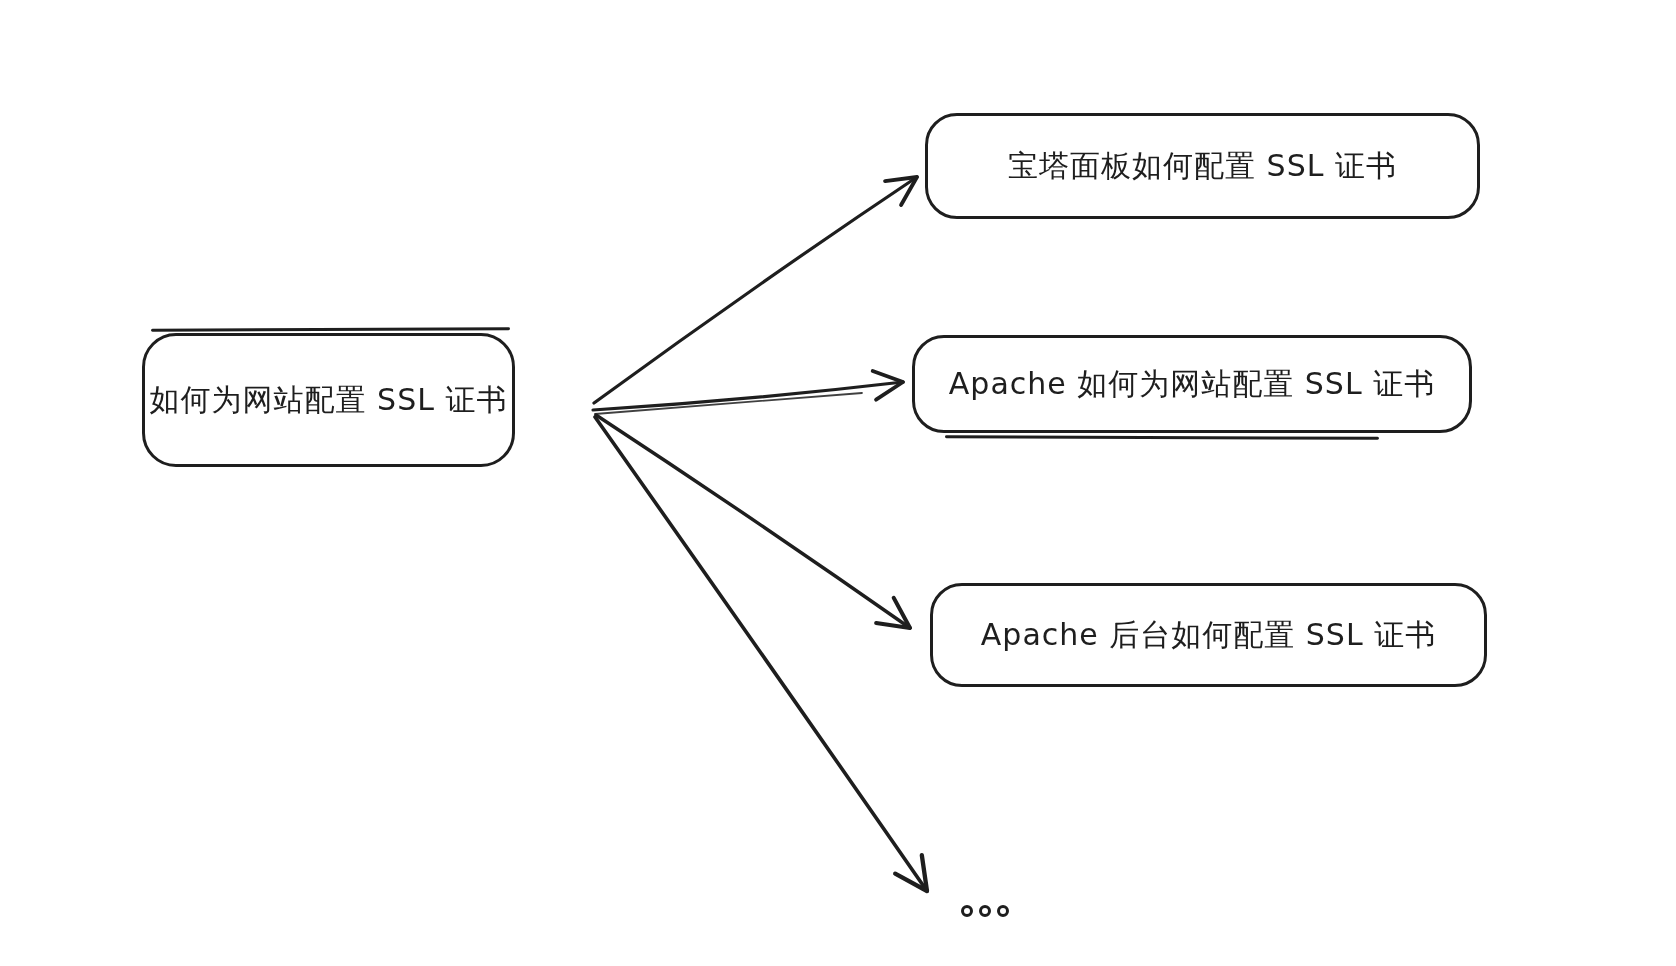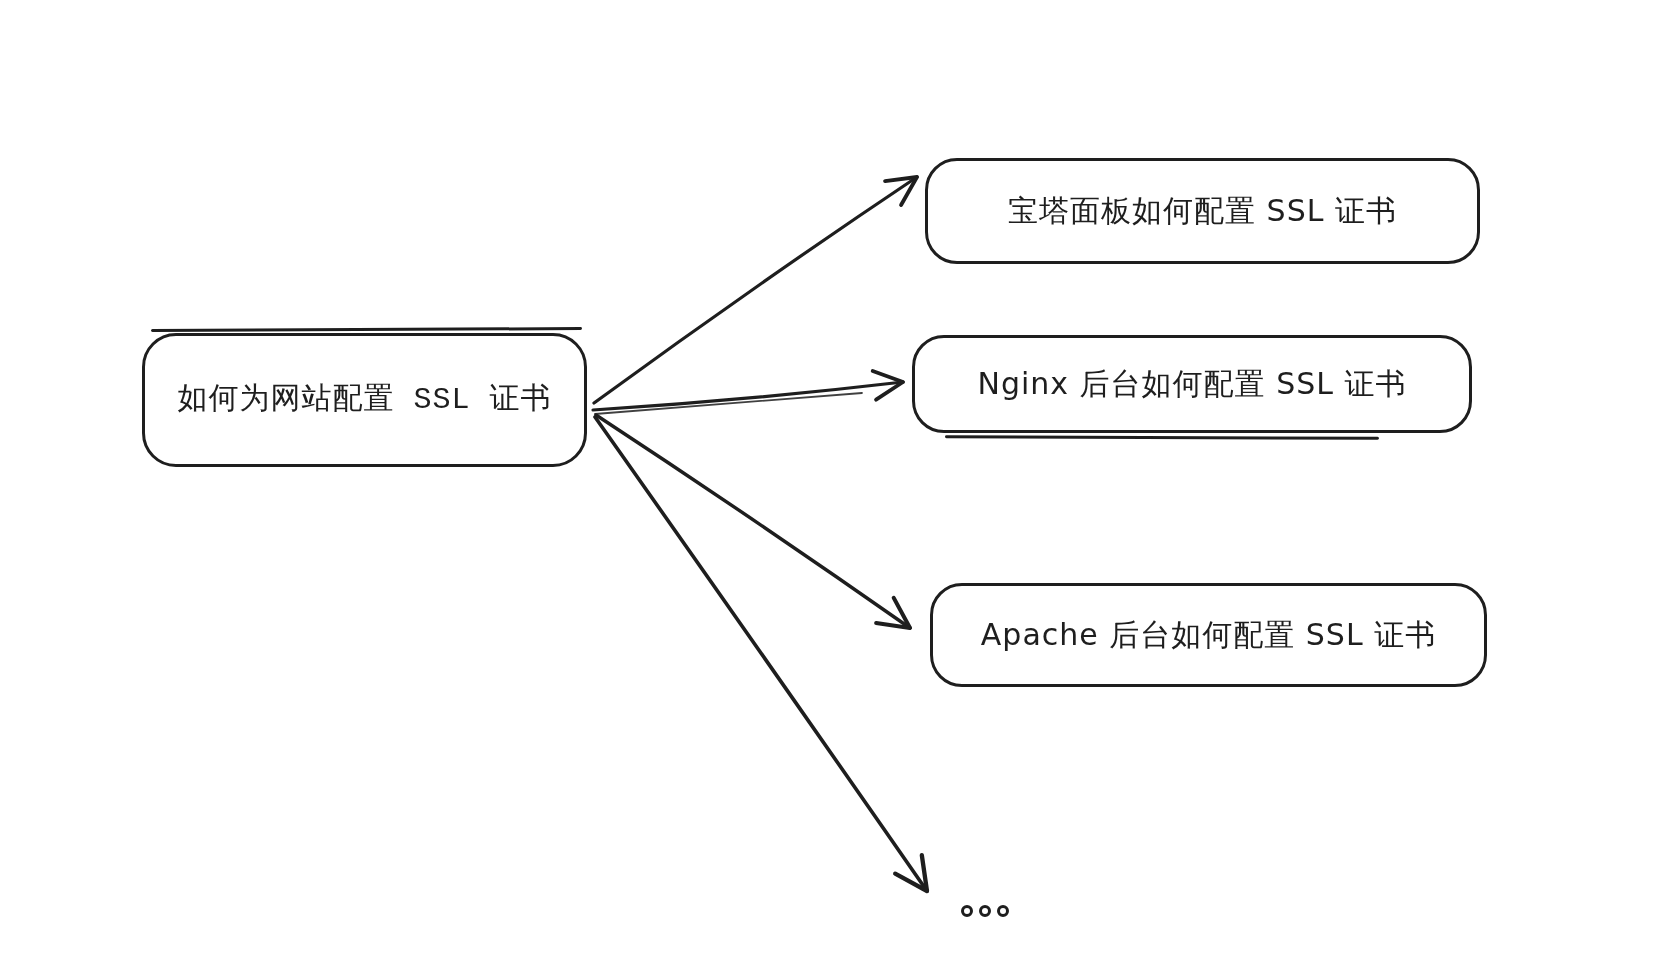--- a/index.html
+++ b/index.html
@@ -57,22 +57,22 @@
     content: "";
     position: absolute;
     left: 30px;
     right: 90px;
     bottom: -9px;
     height: 3px;
     background: #1e1e1e;
     border-radius: 3px;
     transform: rotate(0.2deg);
   }
-  .node-root   { left: 142px; top: 333px; width: 445px; height: 134px; border-radius: 34px; font-family: Liberation Mono, monospace; }
-  .node-baota  { left: 925px; top: 113px; width: 555px; height: 106px; margin-top: 45px; }
+  .node-root   { left: 142px; top: 333px; width: 373px; height: 134px; border-radius: 34px; }
+  .node-baota  { left: 925px; top: 113px; width: 555px; height: 106px; }
   .node-apache { left: 912px; top: 335px; width: 560px; height: 98px;  }
   .node-nginx  { left: 930px; top: 583px; width: 557px; height: 104px; }
   .ellipsis {
     position: absolute;
     left: 958px;
     top: 905px;
     display: flex;
     align-items: center;
   }
   .ring {
@@ -105,21 +105,21 @@
 
   <div class="node node-root">
     <span class="label">如何为网站配置 SSL 证书</span>
   </div>
 
   <div class="node node-baota">
     <span class="label">宝塔面板如何配置 SSL 证书</span>
   </div>
 
   <div class="node node-apache">
-    <span class="label">Nginx 后台如何配置 SSL 证书</span>
+    <span class="label">Apache 如何为网站配置 SSL 证书</span>
   </div>
 
   <div class="node node-nginx">
     <span class="label">Apache 后台如何配置 SSL 证书</span>
   </div>
 
   <div class="ellipsis" aria-label="。。。">
       <span class="ring"></span>
       <span class="ring"></span>
       <span class="ring"></span>

